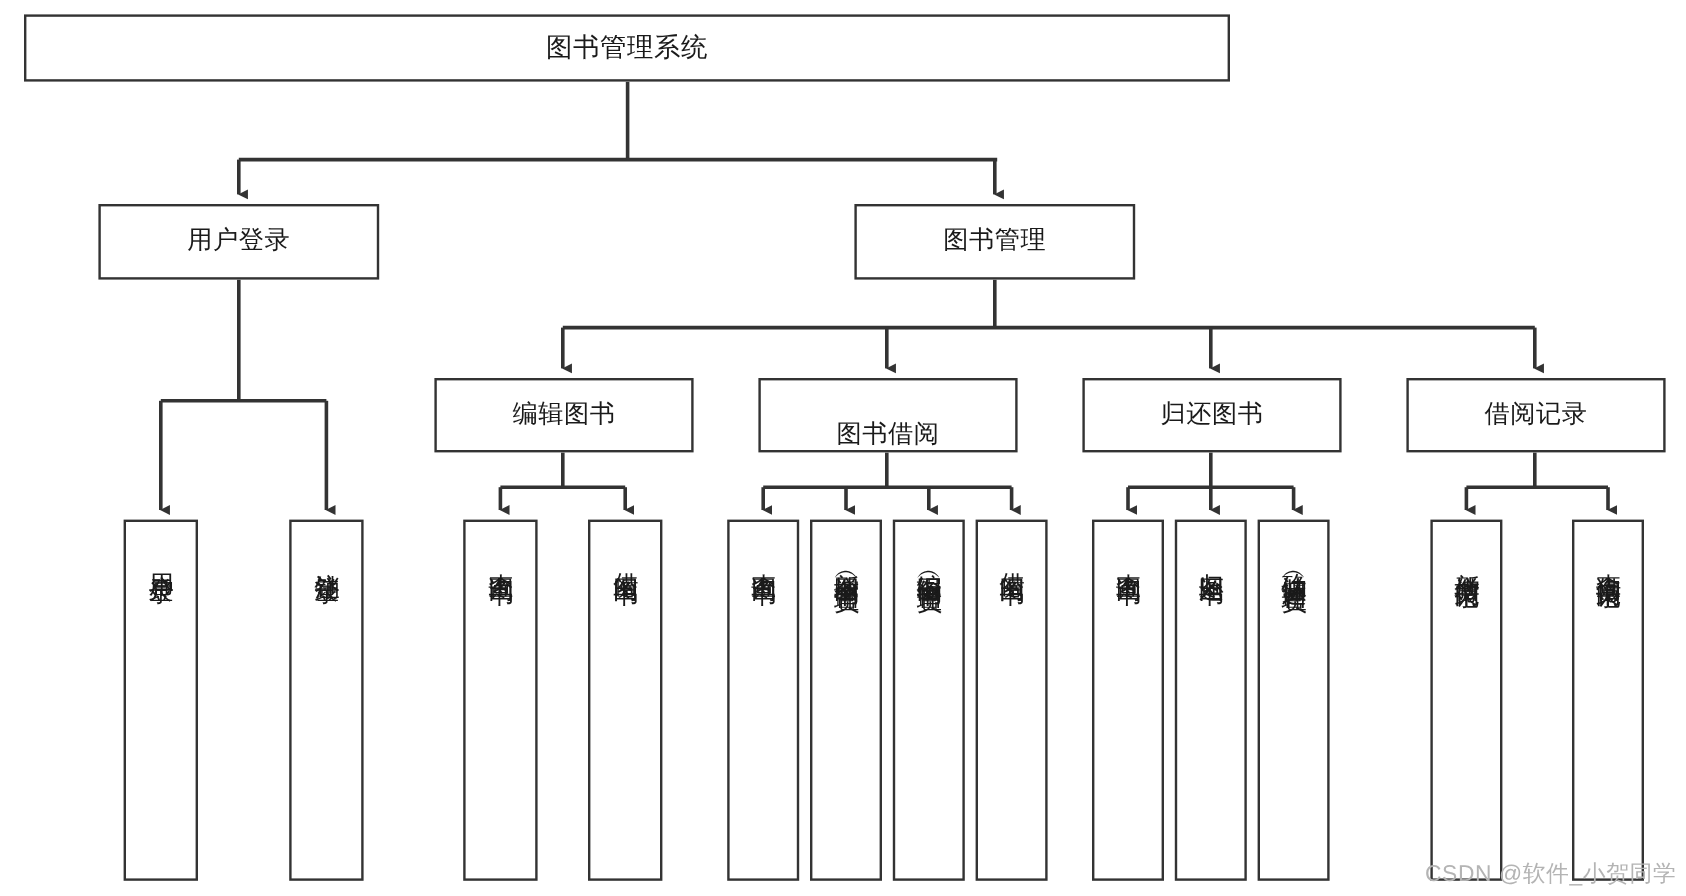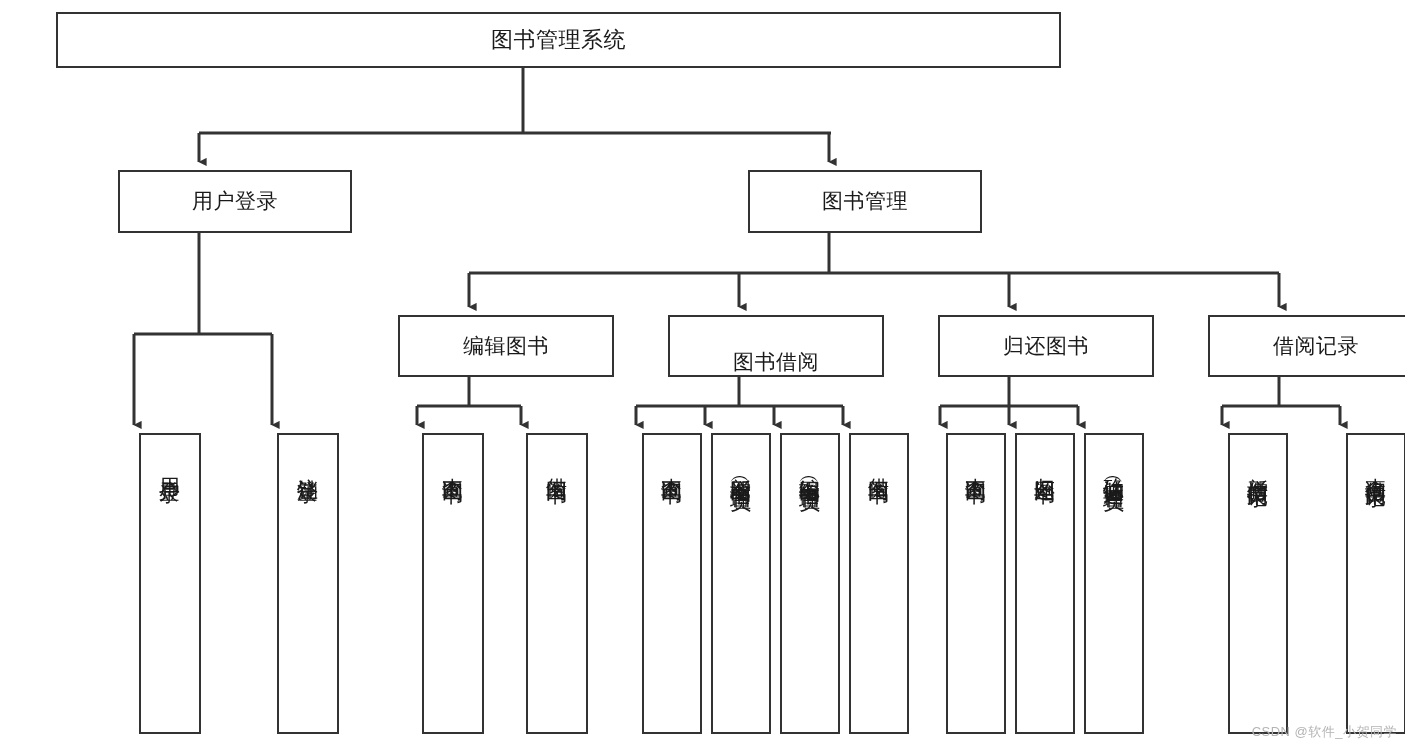--- a/index.html
+++ b/index.html
@@ -29,21 +29,20 @@
   .node {
     position: absolute;
     box-sizing: border-box;
     background: #ffffff;
     border: 2px solid #333333;
     display: flex;
     align-items: center;
     justify-content: center;
     color: #1a1a1a;
     z-index: 2;
-    margin-left: 36px;
   }
   .node .lbl {
     display: block;
     text-align: center;
     line-height: 1.18;
   }
   
   .node.h .lbl {
     font-size: 21px;
     letter-spacing: 0.5px;
@@ -61,21 +60,21 @@
     text-orientation: upright;
     font-size: 21px;
     letter-spacing: 2px;
     line-height: 1.0;
     white-space: nowrap;
   }
   #watermark {
     position: absolute;
     right: 8px;
     bottom: 6px;
-    font-size: 13px;
+    font-size: 19px;
     color: #b4b4b4;
     letter-spacing: 0.5px;
     white-space: nowrap;
     z-index: 5;
     user-select: none;
   }
 </style>
 </head>
 <body>
 

